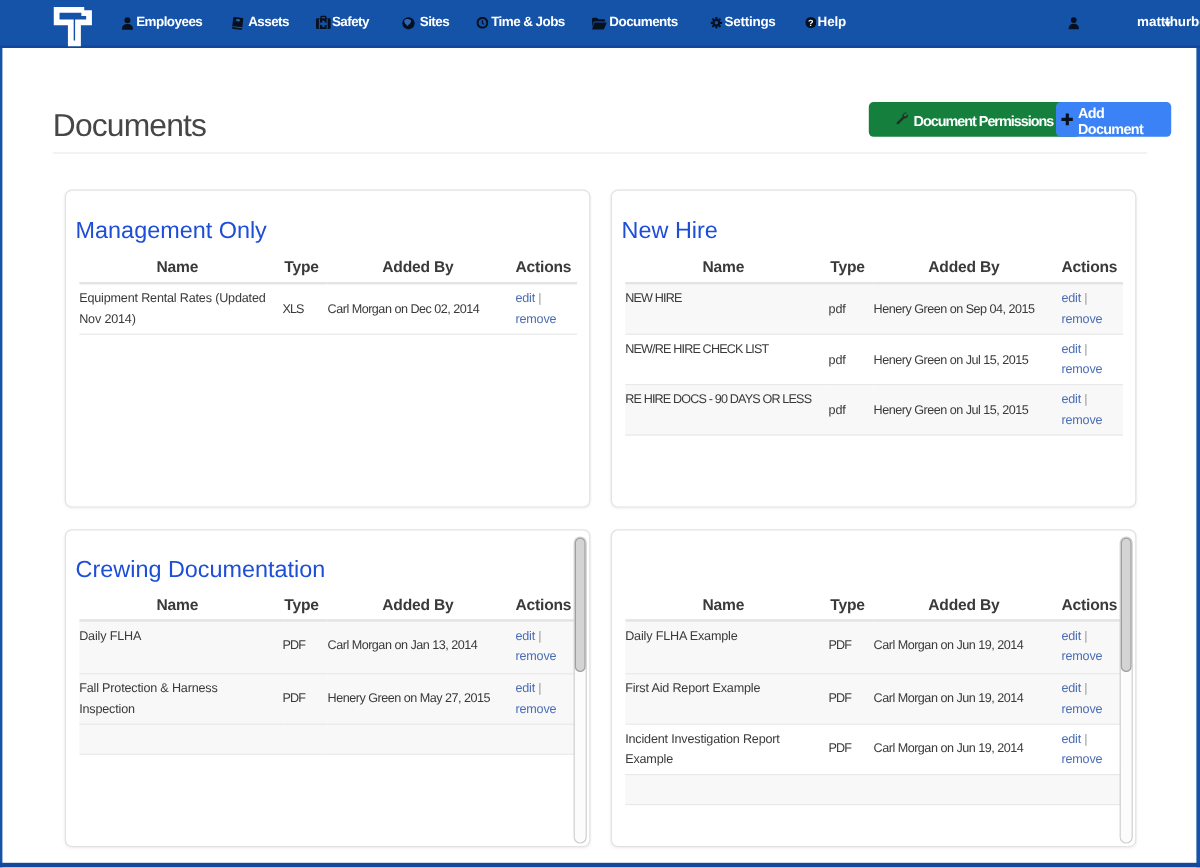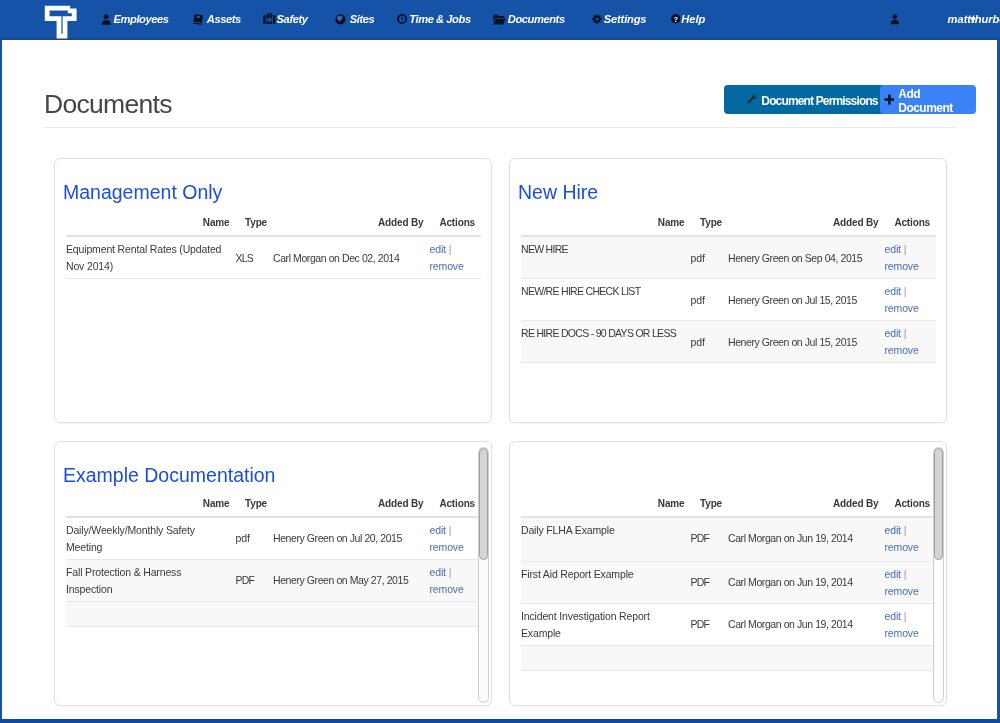--- a/index.html
+++ b/index.html
@@ -2,46 +2,46 @@
 <html><head>
 <meta charset="utf-8">
 <style>
 html,body{margin:0;padding:0;}
 body{width:1000px;height:723px;position:relative;font-family:"Liberation Sans",sans-serif;background:#fff;overflow:hidden;}
 
 .navbar{position:absolute;left:0;top:0;width:1000px;height:38px;background:#1553a8;border-bottom:2px solid #11479a;}
 .edge-l{position:absolute;left:0;top:40px;width:2px;height:683px;background:#1553a8;}
 .edge-r{position:absolute;right:0;top:40px;width:3px;height:683px;background:#1553a8;}
 .footer{position:absolute;left:0;top:718.5px;width:1000px;height:4px;background:#13499b;}
-.nvt{position:absolute;top:0;height:38px;line-height:38px;color:#fff;font-weight:bold;font-size:11.2px;letter-spacing:-0.45px;white-space:nowrap;font-style:italic;}
+.nvt{position:absolute;top:0;height:38px;line-height:38px;color:#fff;font-weight:bold;font-size:11.2px;letter-spacing:-0.45px;white-space:nowrap;}
 .nvi{position:absolute;}
 
 .h1{position:absolute;left:44px;top:88.5px;font-size:26.5px;letter-spacing:-0.7px;color:#464646;}
 .hr{position:absolute;left:44px;top:127px;width:912px;height:1px;background:#ececec;}
 
 .btn{position:absolute;top:84.5px;height:29px;border-radius:4px;color:#fff;font-weight:bold;font-size:12px;display:flex;align-items:center;justify-content:center;padding-top:3.5px;box-sizing:border-box;}
-.btn-gray{left:724px;width:176px;background:#0369a1;letter-spacing:-0.85px;}
+.btn-gray{left:724px;width:176px;background:#15803d;letter-spacing:-0.85px;}
 .btn-blue{left:880px;width:96px;background:#3b82f6;justify-content:flex-start;padding-left:3.5px;letter-spacing:-0.55px;}
 
 .panel{position:absolute;width:436px;height:263px;background:#fff;border:1px solid #e2e2e2;border-radius:6px;box-shadow:0 1px 2px rgba(0,0,0,0.05);}
 .p1{left:54px;top:158px;}
 .p2{left:509px;top:158px;}
 .p3{left:54px;top:441px;}
 .p4{left:509px;top:441px;}
 .ptitle{position:absolute;left:8px;top:22.2px;font-size:19.5px;color:#1d4ed8;letter-spacing:0;white-space:nowrap;}
 .twrap{position:absolute;left:11px;top:49px;width:415px;overflow:hidden;}
 .p1 .twrap,.p2 .twrap{height:206px;}
 .p3 .twrap,.p4 .twrap{height:213.5px;top:46.5px;}
 .x2 td{padding-bottom:5px;}
 table{border-collapse:collapse;table-layout:fixed;width:415px;font-size:10.5px;letter-spacing:-0.15px;color:#3a3a3a;}
 td.caps{letter-spacing:-0.7px;}
 td.tc{letter-spacing:-0.8px;}
 td.dt{letter-spacing:-0.42px;}
 col.c1{width:169.5px;}col.c2{width:37.5px;}col.c3{width:156.5px;}col.c4{width:51.5px;}
-th{text-align:right;font-size:10px;padding:6px 6px 4px 0;border-bottom:2px solid #e3e3e3;line-height:17px;}
+th{text-align:center;font-size:13px;padding:6px 6px 4px 0;border-bottom:2px solid #e3e3e3;line-height:17px;}
 td{padding:4px 6px 3px 0;line-height:17px;vertical-align:middle;border-bottom:1px solid #e8e8e8;}
 td.nm{vertical-align:top;}
 tr.st td{background:#f8f8f8;}
 a.lk{color:#4a6db4;text-decoration:none;}
 .sep{color:#999;}
 
 .sbtrack{position:absolute;width:9px;border:1px solid #cfcfcf;border-radius:6px;background:#fcfcfc;}
 .sbthumb{position:absolute;width:7px;border:1px solid #9f9f9f;border-radius:5px;background:#d4d4d4;}
 svg{display:block;}
 </style>
@@ -202,40 +202,40 @@
             <td>pdf</td>
             <td class="dt">Henery Green on Jul 15, 2015</td>
             <td><a class="lk">edit</a> <span class="sep">|</span> <a class="lk">remove</a></td>
           </tr>
  </tbody>
       </table>
     </div>
 </div>
 
 <div class="panel p3">
- <div class="ptitle">Example Documentation</div>
+ <div class="ptitle">Crewing Documentation</div>
  <div class="twrap">
       <table>
   <colgroup>
           <col class="c1">
           <col class="c2">
           <col class="c3">
           <col class="c4">
         </colgroup>
   <tbody>
           <tr>
             <th>Name</th>
             <th>Type</th>
             <th>Added By</th>
             <th>Actions</th>
           </tr>
-  <tr>
-            <td class="nm">Daily/Weekly/Monthly Safety<br>Meeting</td>
-            <td>pdf</td>
-            <td class="dt">Henery Green on Jul 20, 2015</td>
+  <tr class="st x2">
+            <td class="nm">Daily FLHA</td>
+            <td class="tc">PDF</td>
+            <td class="dt">Carl Morgan on Jan 13, 2014</td>
             <td><a class="lk">edit</a> <span class="sep">|</span> <a class="lk">remove</a></td>
           </tr>
   <tr class="st">
             <td class="nm">Fall Protection &amp; Harness<br>Inspection</td>
             <td class="tc">PDF</td>
             <td class="dt">Henery Green on May 27, 2015</td>
             <td><a class="lk">edit</a> <span class="sep">|</span> <a class="lk">remove</a></td>
           </tr>
   <tr class="st">
             <td class="nm">&nbsp;</td>

